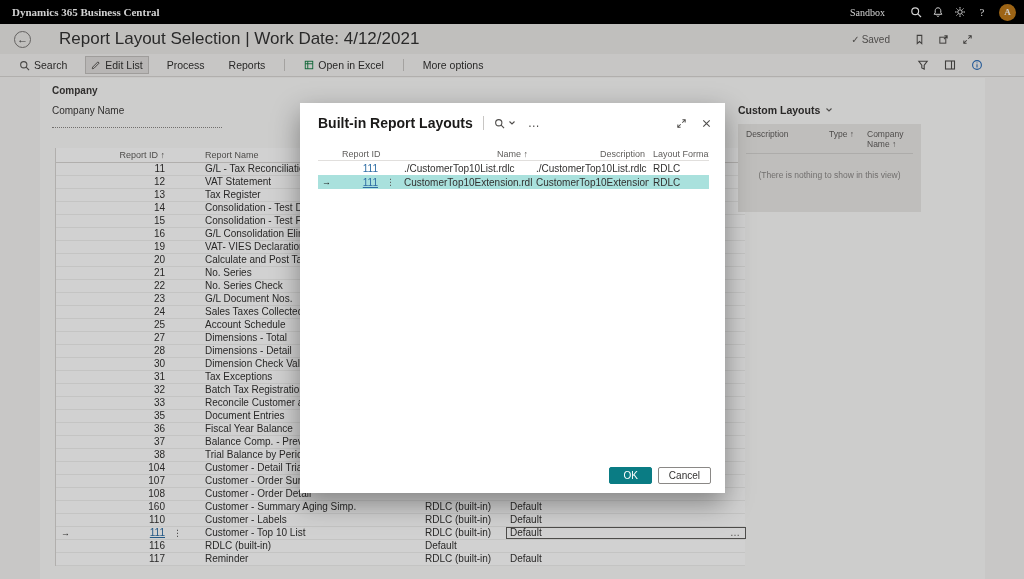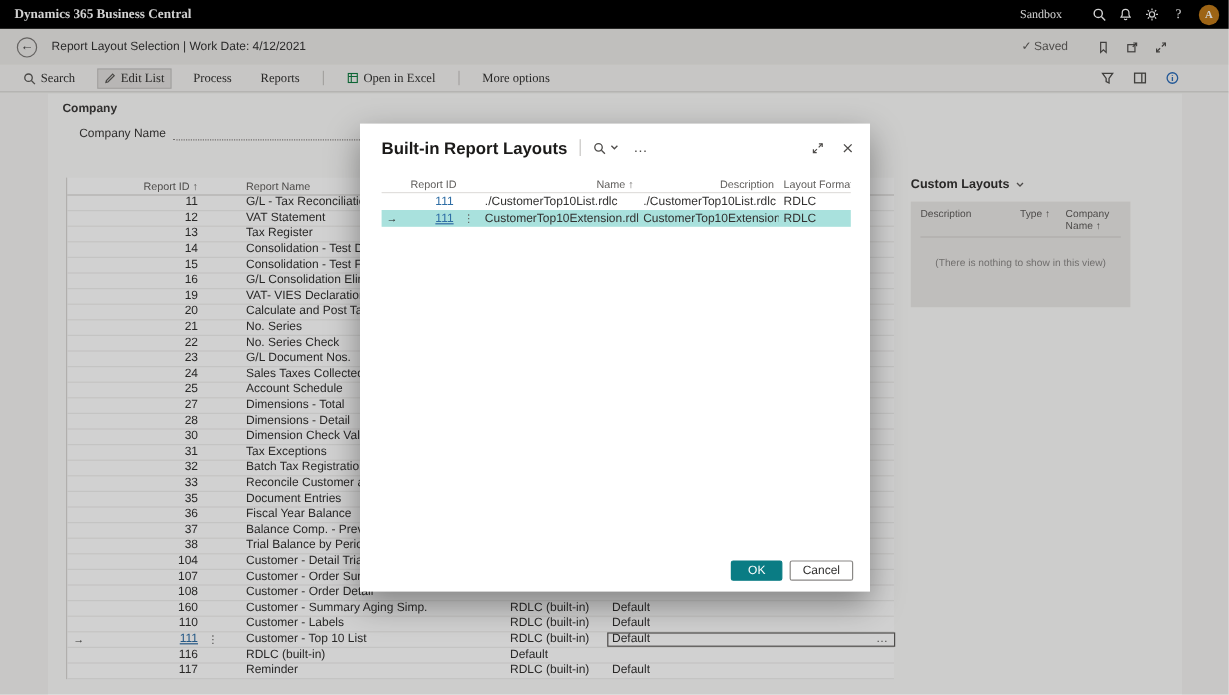--- a/index.html
+++ b/index.html
@@ -17,62 +17,62 @@
   .abicon { width:22px; height:20px; display:flex; align-items:center; justify-content:center; color:#fff; cursor:pointer; }
   .help-glyph { font-size:11px; }
   .avatar { width:17px; height:17px; border-radius:50%; background:var(--avatar,#c07b1a); color:#fff; font-size:9px;
             font-weight:bold; display:flex; align-items:center; justify-content:center; margin-left:6px; cursor:pointer; }
 
   
   .pagehead { position:absolute; top:24px; left:0; width:1024px; height:30px; background:#ebe9e7;
               display:flex; align-items:center; padding:0 50px 0 14px; }
   .back-btn { width:17px; height:17px; border-radius:50%; border:1px solid #7a7876; background:transparent;
               color:#444; font-size:11px; line-height:14px; text-align:center; cursor:pointer; flex:0 0 auto; }
-  .page-title { font-size:10px; color:#333; margin-left:12px; white-space:nowrap; }
+  .page-title { font-size:17px; color:#333; margin-left:28px; white-space:nowrap; }
   .saved { margin-left:auto; font-size:10px; color:#5f5d5b; display:flex; align-items:center; gap:2px; }
   .head-icons { display:flex; gap:10px; margin-left:22px; color:#4f4d4b; }
   .head-icons .abicon { width:14px; height:14px; color:#4f4d4b; }
 
   
   .toolbar { position:absolute; top:54px; left:0; width:1024px; height:23px; background:#f3f2f1;
              border-bottom:1px solid #d8d6d4; display:flex; align-items:center; padding:0 40px 0 14px; }
-  .tb-items { display:flex; align-items:center; gap:14px;font-family:Liberation Serif, serif; }
+  .tb-items { display:flex; align-items:center; gap:14px; }
   .tb-item { display:flex; align-items:center; gap:4px; font-size:10.5px; color:#323130; cursor:pointer; padding:2px 5px; white-space:nowrap; }
   .tb-item.selected { background:#e1dfdd; outline:1px solid #c2c0be; }
   .tb-ic { display:flex; color:#5a5856; }
   .tb-divider { width:1px; height:12px; background:#c8c6c4; }
   .tb-right { margin-left:auto; display:flex; gap:13px; align-items:center; }
   .tb-right .abicon { width:14px; height:14px; color:#4f4d4b; }
   .tb-right .abicon.info { color:#2b6cb8; }
 
   
   .content { position:absolute; top:78px; left:0; width:1024px; height:501px; background:#f4f3f2; }
   .content-card { position:absolute; left:40px; top:0; width:945px; height:501px; background:#fbfaf9; }
   .group-label { position:absolute; left:12px; top:7px; font-size:10px; font-weight:bold; color:#3b3a39; }
-  .field-row { position:absolute; left:26px; top:27px; display:flex; align-items:flex-end; }
+  .field-row { position:absolute; left:12px; top:27px; display:flex; align-items:flex-start;flex-direction:column; }
   .field-label { font-size:10px; color:#3b3a39; width:78px; }
   .field-value { width:170px; height:12px; border-bottom:1px dotted #8a8886; cursor:text; font-size:10px; }
 
   
   .rtable { position:absolute; left:15px; top:70px; width:690px; background:#fff; border-left:1px solid #d8d6d4; }
   .thead, .trow { display:grid; grid-template-columns:20px 93px 32px 220px 85px 240px; }
   .thead { height:15px; align-items:center; border-bottom:1px solid #d8d6d4; }
   .hc { font-size:9px; color:#5f5d5b; padding:0 4px; white-space:nowrap; overflow:hidden; cursor:pointer; }
   .hc.h-id { text-align:right; }
   .trow { height:13px; align-items:center; border-bottom:1px solid #f0efee; cursor:pointer; }
   .tc { font-size:10px; color:#323130; line-height:12px; padding:0 4px; white-space:nowrap; overflow:hidden; height:12px; }
   .c-sel { font-size:9px; padding:0 2px 0 5px; color:#3b3a39; }
   .c-id { text-align:right; }
   .c-dots { color:#5f5d5b; font-size:9px; }
   .row-selected .c-id { color:var(--link,#2e6da4); text-decoration:underline; }
   .cell-focus { outline:1px solid #5f5d5b; outline-offset:-1px; display:flex; justify-content:space-between; align-items:center; }
   .assist { color:#5f5d5b; font-size:10px; padding-right:2px; cursor:pointer; }
 
   
-  .panel { position:absolute; left:719px; top:26px; width:183px;margin-top:44px; }
+  .panel { position:absolute; left:698px; top:26px; width:183px; }
   .panel-title-row { display:flex; align-items:center; gap:5px; font-size:10.5px; font-weight:bold; color:#323130; cursor:pointer; }
   .panel-title-row .chev { color:#5f5d5b; }
   .panel-card { margin-top:8px; background:#eae8e6; height:88px; padding:6px 8px; }
   .ph-row { display:flex; border-bottom:1px solid #d4d2d0; padding-bottom:3px; }
   .ph { font-size:8.5px; color:#5f5d5b; cursor:pointer; line-height:1.15; }
   .ph-desc { flex:1; }
   .ph-type { width:38px; }
   .ph-comp { width:46px; }
   .panel-empty { text-align:center; font-size:8.5px; color:#8a8886; margin-top:16px; }
 

